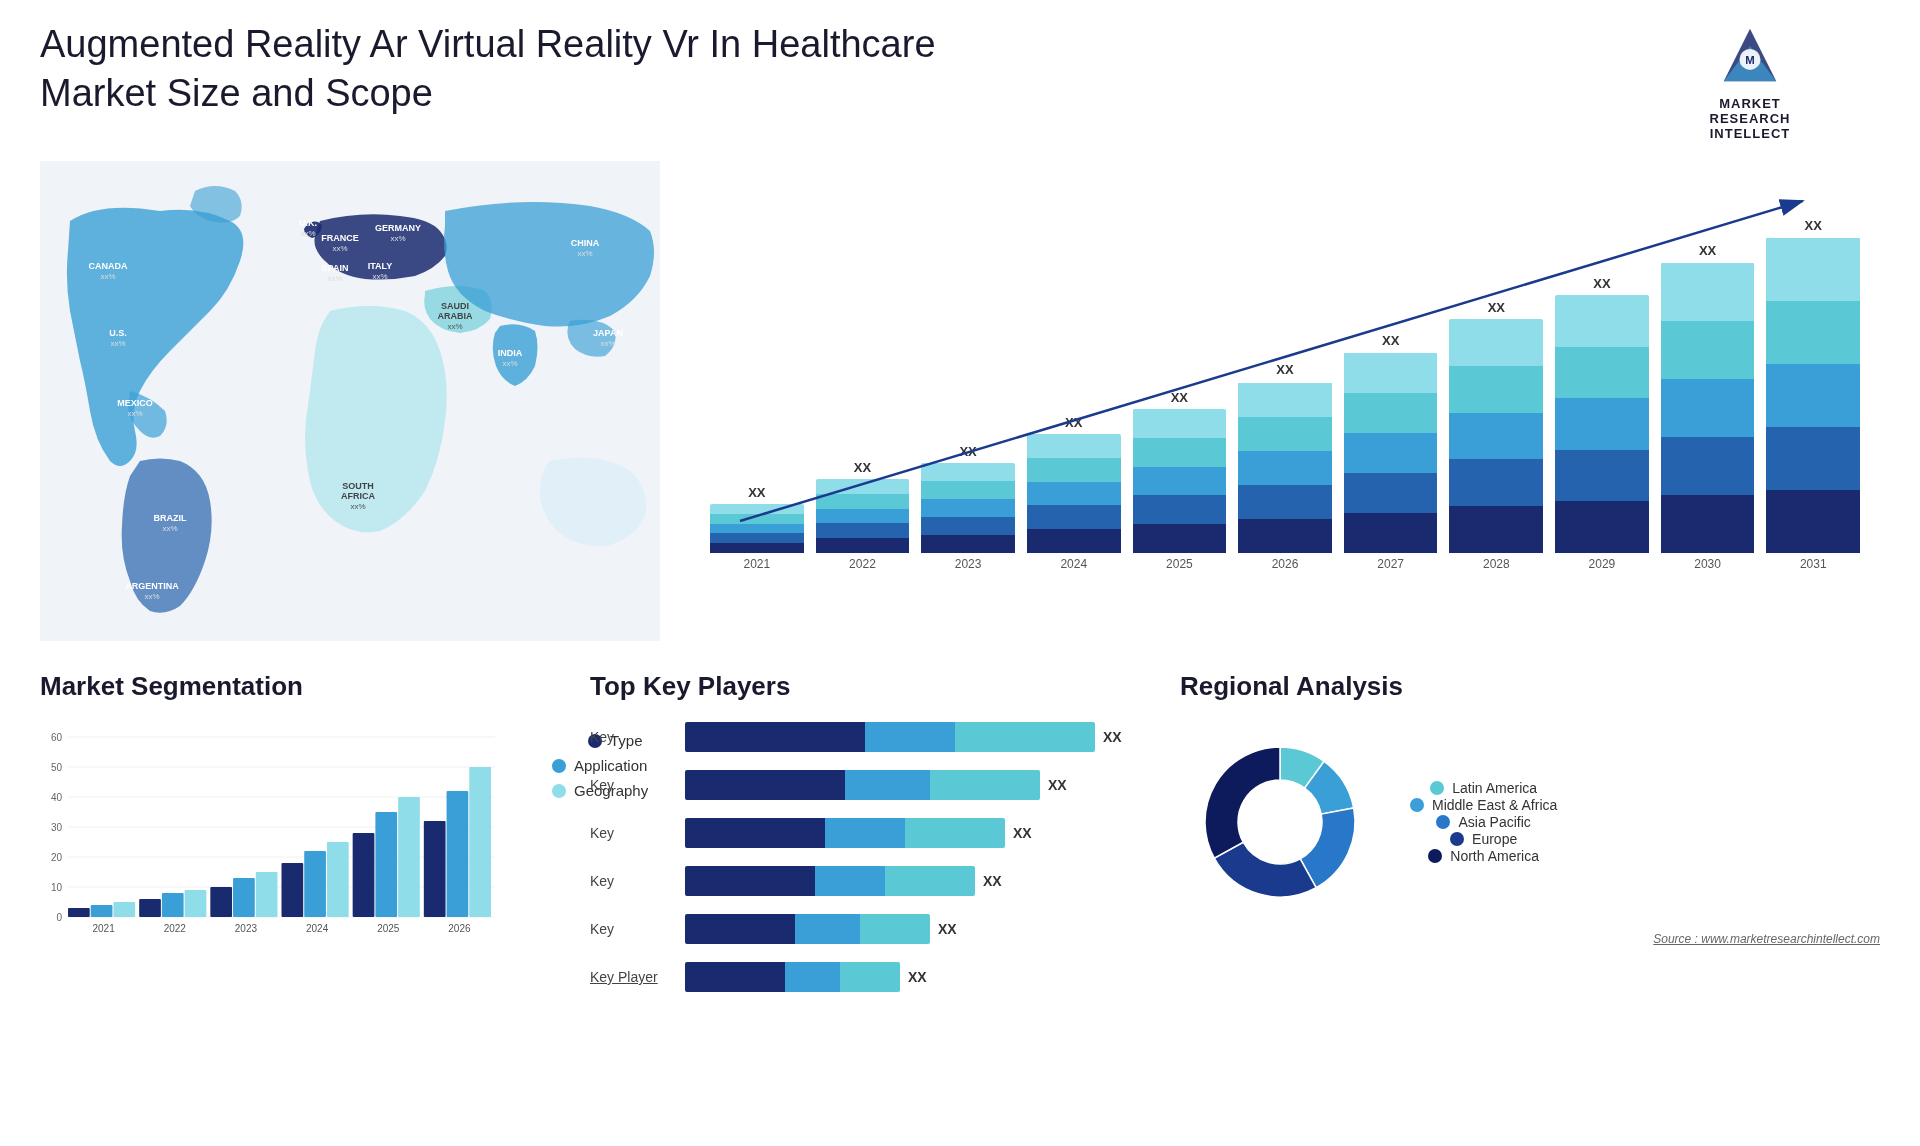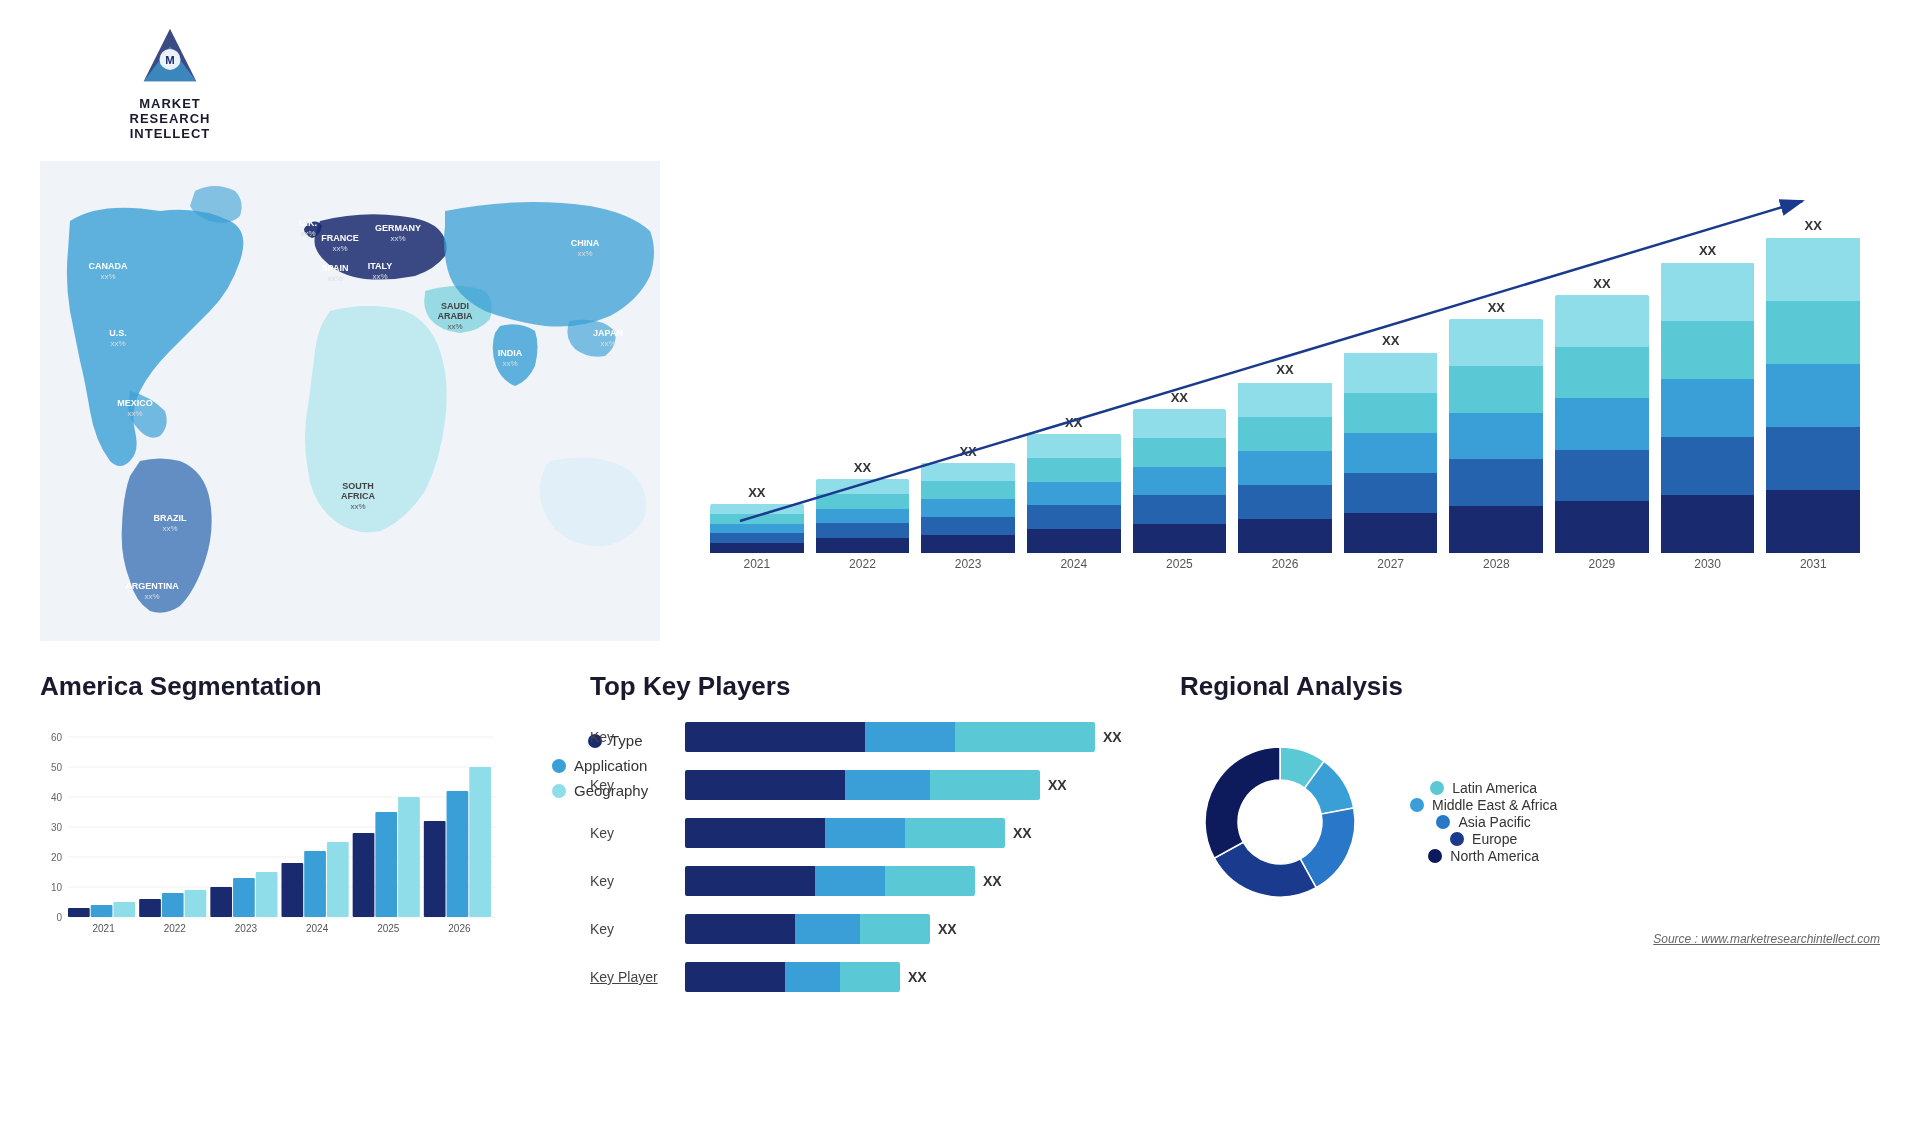--- a/index.html
+++ b/index.html
@@ -139,20 +139,21 @@
       font-style: italic;
       text-decoration: underline;
     }
   </style>
 </head>
 <body>
 
 <div class="page-wrapper">
 
   <div class="header">
+    <h1 class="page-title">Augmented Reality Ar Virtual Reality Vr In Healthcare Market Size and Scope</h1>
     <div class="logo-area">
 
       <svg class="logo-icon" viewBox="0 0 80 80">
         <polygon points="10,70 40,10 70,70" fill="#1a2a6e" opacity="0.85"></polygon>
         <polygon points="10,70 40,30 70,70" fill="#3a9fd6" opacity="0.7"></polygon>
         <circle cx="40" cy="45" r="12" fill="#fff" opacity="0.9"></circle>
         <text x="40" y="50" text-anchor="middle" font-size="13" font-weight="bold" fill="#1a2a6e">M</text>
       </svg>
       <div class="logo-text">
         <div>MARKET</div>
@@ -378,21 +379,21 @@
           <line x1="30" y1="340" x2="95%" y2="20" stroke="#1a3a8e" stroke-width="2.5" marker-end="url(#arrowhead)"></line>
         </svg>
       </div>
     </div>
 
   </div>
 
   <div class="bottom-grid">
 
     <div class="segmentation-section">
-      <div class="section-title">America Segmentation</div>
+      <div class="section-title">Market Segmentation</div>
       <div style="display:flex; gap:20px;">
 
         <div style="flex:1; position:relative;">
           <div id="seg-chart" style="height:220px; position:relative;"><svg viewBox="0 0 460 220" width="460" height="220">
                 <text x="22" y="199" font-size="10" fill="#666" text-anchor="end">0</text>
                 <line x1="28" y1="195" x2="455" y2="195" stroke="#e0e0e0" stroke-width="0.5"></line>
                 <text x="22" y="169" font-size="10" fill="#666" text-anchor="end">10</text>
                 <line x1="28" y1="165" x2="455" y2="165" stroke="#e0e0e0" stroke-width="0.5"></line>
                 <text x="22" y="139" font-size="10" fill="#666" text-anchor="end">20</text>
                 <line x1="28" y1="135" x2="455" y2="135" stroke="#e0e0e0" stroke-width="0.5"></line>

